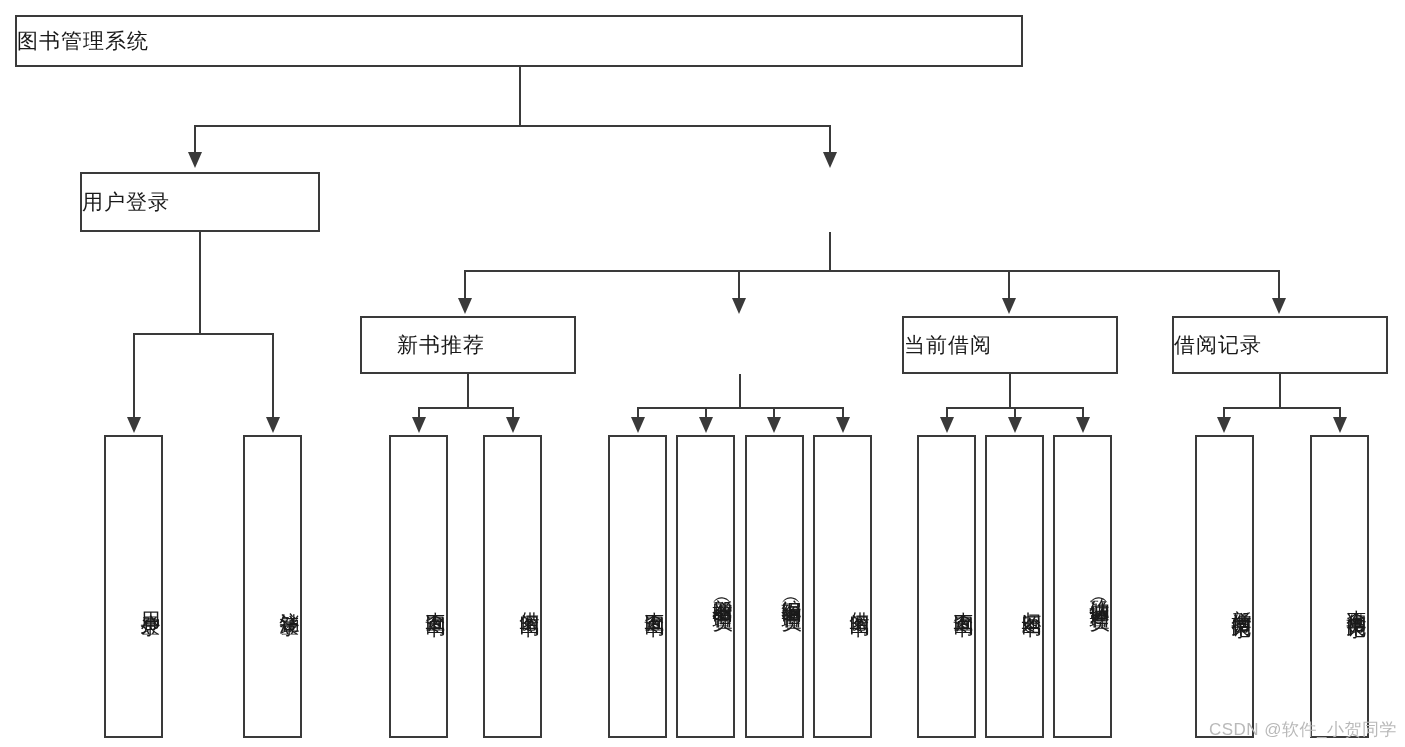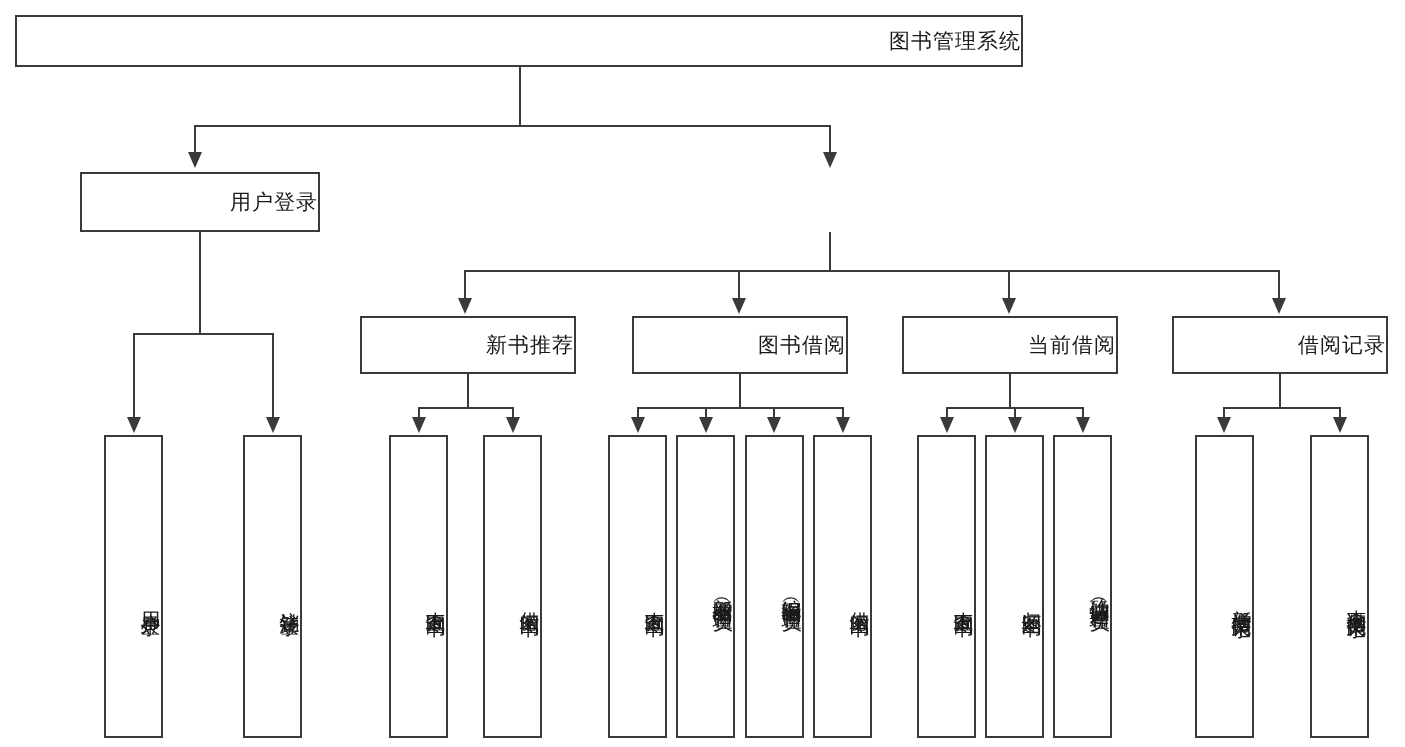--- a/index.html
+++ b/index.html
@@ -17,21 +17,21 @@
     background: #ffffff;
     overflow: hidden;
   }
   .node {
     position: absolute;
     box-sizing: border-box;
     border: 2px solid #3a3a3a;
     background: #ffffff;
     display: flex;
     align-items: center;
-    justify-content: flex-end;
+    justify-content: flex-start;
     color: #1a1a1a;
   }
   .node.horiz {
     font-size: 21px;
     letter-spacing: 1px;
   }
   .node.vert {
     writing-mode: vertical-rl;
     text-orientation: upright;
     font-size: 20px;
@@ -111,23 +111,20 @@
   <div class="edge v" style="left:738px; top:270px; height:30px;"></div>
   <div class="arrow" style="left:732px; top:298px;"></div>
   <div class="edge v" style="left:1008px; top:270px; height:30px;"></div>
   <div class="arrow" style="left:1002px; top:298px;"></div>
   <div class="edge v" style="left:1278px; top:270px; height:30px;"></div>
   <div class="arrow" style="left:1272px; top:298px;"></div>
 
   <div class="node horiz" style="left:360px; top:316px; width:216px; height:58px;padding-left:35px;">
     <span class="label">新书推荐</span>
   </div>
-  <div class="node horiz" style="left:632px; top:316px; width:216px; height:58px;">
-    <span class="label">图书借阅</span>
-  </div>
   <div class="node horiz" style="left:1172px; top:316px; width:216px; height:58px;">
     <span class="label">借阅记录</span>
   </div>
   <div class="node horiz" style="left:902px; top:316px; width:216px; height:58px;">
     <span class="label">当前借阅</span>
   </div>
 
   <div class="edge v" style="left:467px; top:374px; height:33px;"></div>
   <div class="edge h" style="left:418px; top:407px; width:95px;"></div>
   <div class="edge v" style="left:418px; top:407px; height:12px;"></div>
@@ -199,14 +196,15 @@
     <span class="label">确认归还（管理员）</span>
   </div>
 
   <div class="node vert" style="left:1195px; top:435px; width:59px; height:303px;">
     <span class="label">新增借阅记录</span>
   </div>
   <div class="node vert" style="left:1310px; top:435px; width:59px; height:303px;">
     <span class="label">查询借阅记录</span>
   </div>
 
+  <div id="watermark">CSDN @软件_小贺同学</div>
 
 </div>
 
 </body></html>

